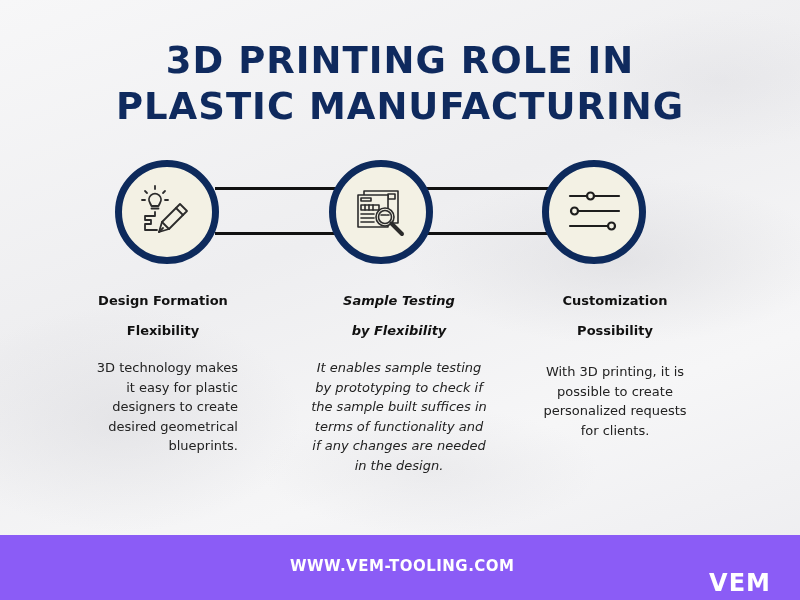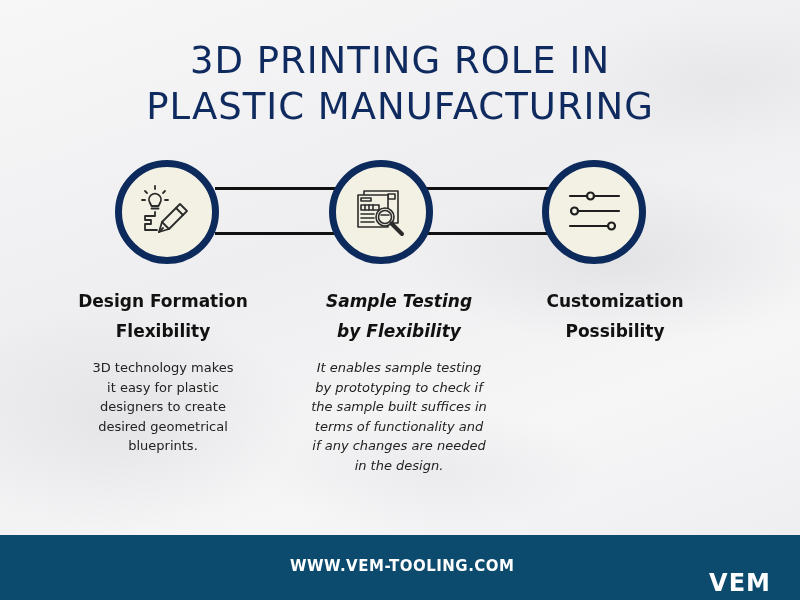--- a/index.html
+++ b/index.html
@@ -9,46 +9,46 @@
     background:
       radial-gradient(ellipse 300px 120px at 620px 260px, rgba(200,200,205,0.35), transparent 70%),
       radial-gradient(ellipse 260px 160px at 120px 420px, rgba(205,205,210,0.35), transparent 70%),
       radial-gradient(ellipse 240px 90px at 430px 470px, rgba(210,210,215,0.3), transparent 70%),
       radial-gradient(ellipse 220px 100px at 720px 80px, rgba(215,215,220,0.3), transparent 70%),
       linear-gradient(160deg, #f7f7f8 0%, #eeeef0 40%, #f6f6f7 70%, #ececef 100%);
   }
   .title {
     position: absolute; left: 0; width: 800px; top: 38px;
     text-align: center; color: #0f2a5e;
-    font-family: "DejaVu Sans", sans-serif; font-weight: normal;
+    font-family: "DejaVu Sans", sans-serif; font-weight: bold;
     font-size: 37px; line-height: 46px; letter-spacing: 1px;
   }
   .connector {
     position: absolute; height: 3px; background: #111;
   }
   .circle {
     position: absolute; width: 90px; height: 90px; border-radius: 50%;
     border: 7px solid #0d2a5c; background: #f3f1e4;
     display: flex; align-items: center; justify-content: center;
   }
   .circle svg { display: block; }
   .col {
     position: absolute; width: 230px; text-align: center; color: #111;
   }
   .col h2 {
     margin: 0; font-family: "DejaVu Sans", sans-serif; font-weight: bold;
-    font-size: 17px; line-height: 30px; color: #111;
+    font-size: 13px; line-height: 30px; color: #111;
   }
   .col p {
     margin: 12px auto 0; font-family: "DejaVu Sans", sans-serif;
     font-size: 13px; line-height: 19.5px; color: #222;
   }
   .footer {
     position: absolute; left: 0; top: 535px; width: 800px; height: 65px;
-    background: #0c4a6e;
+    background: #8b5cf6;
   }
   .footer .url {
     position: absolute; left: 290px; top: 22px; color: #fff;
     font-family: "DejaVu Sans", sans-serif; font-weight: bold;
     font-size: 15px; letter-spacing: 0.5px;
   }
   .footer .logo {
     position: absolute; left: 700px; top: 30px; width: 80px; height: 36px;
     display: flex; align-items: center; justify-content: center;
     color: #fff; font-family: "DejaVu Sans", sans-serif; font-weight: bold;
@@ -121,34 +121,35 @@
     <line x1="6" y1="44" x2="44" y2="44"></line>
     <circle cx="47.5" cy="44" r="3.5"></circle>
   </svg>
 </div>
 
 <div class="col" style="left:48px; top:286px;">
   <h2>
     <span>Design Formation</span><br>
     <span>Flexibility</span>
   </h2>
-  <p style="width:150px;">3D technology makes it easy for plastic designers to create desired geometrical blueprints.</p>
+  <p style="width:150px;text-align:right;">3D technology makes it easy for plastic designers to create desired geometrical blueprints.</p>
 </div>
 
 <div class="col" style="left:284px; top:286px;font-style:italic;">
   <h2>
     <span>Sample Testing</span><br>
     <span>by Flexibility</span>
   </h2>
   <p style="width:178px;">It enables sample testing by prototyping to check if the sample built suffices in terms of functionality and if any changes are needed in the design.</p>
 </div>
 
 <div class="col" style="left:500px; top:286px;">
   <h2>
     <span>Customization</span><br>
     <span>Possibility</span>
   </h2>
+  <p style="width:160px; margin-top:16px;">With 3D printing, it is possible to create personalized requests for clients.</p>
 </div>
 
 <div class="footer">
   <div class="url">WWW.VEM-TOOLING.COM</div>
   <div class="logo">VEM</div>
 </div>
 
 </body></html>

